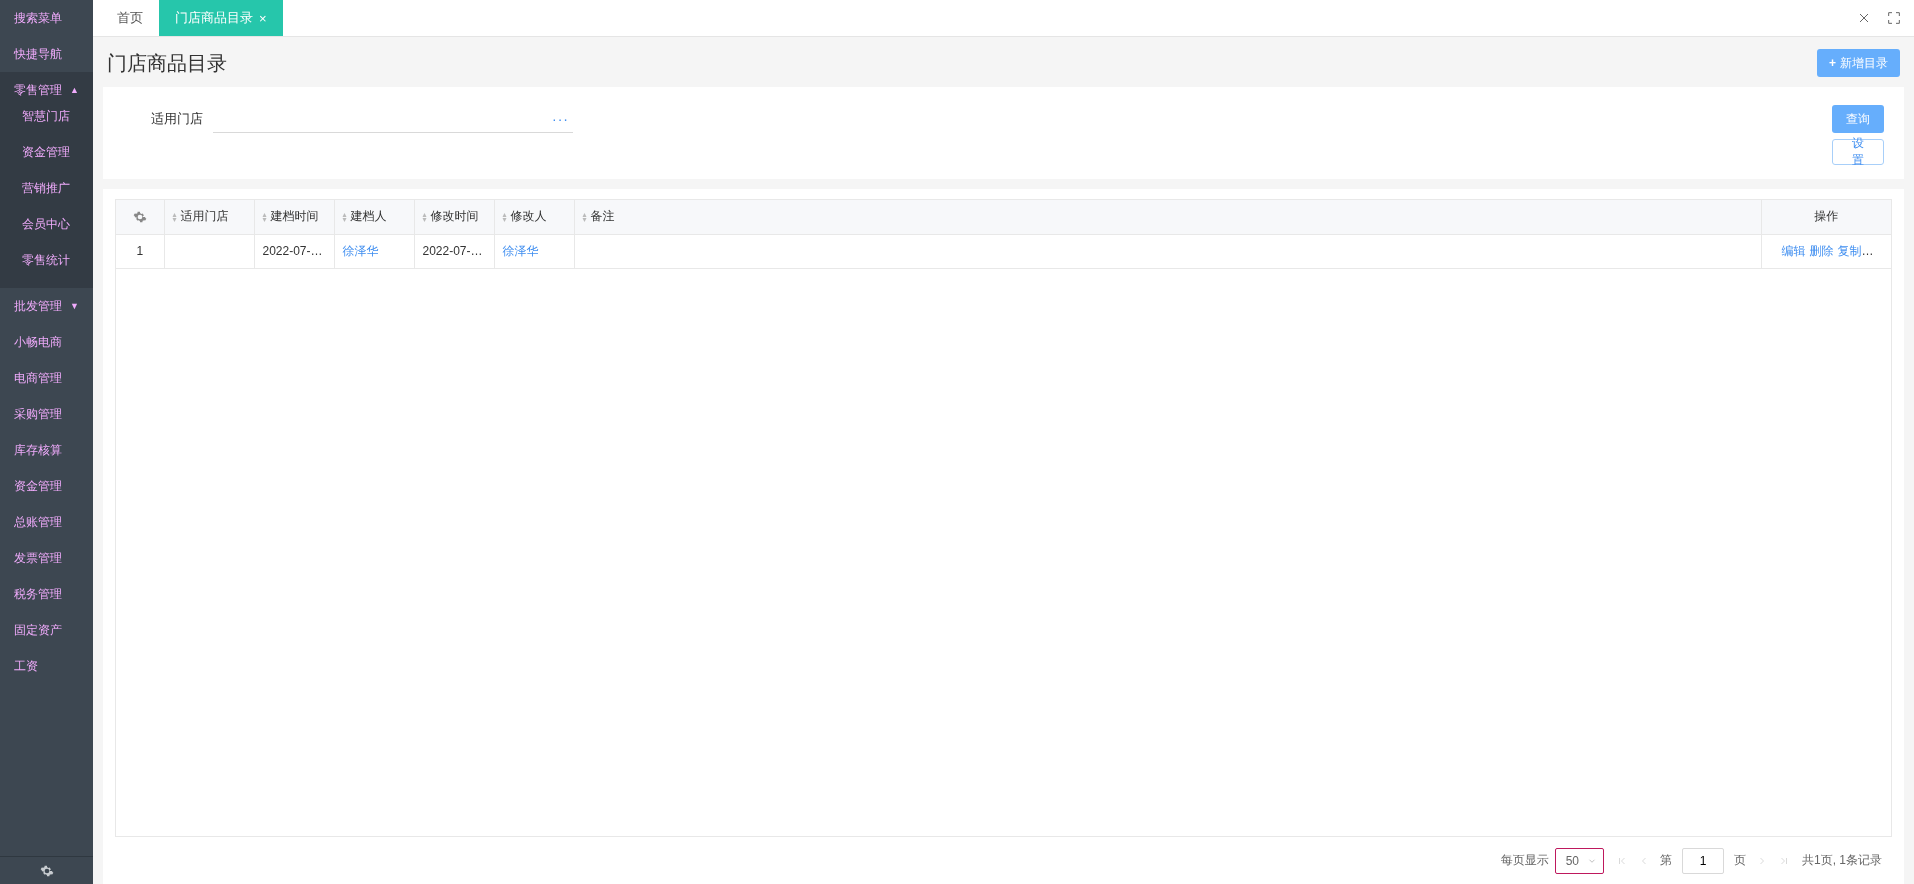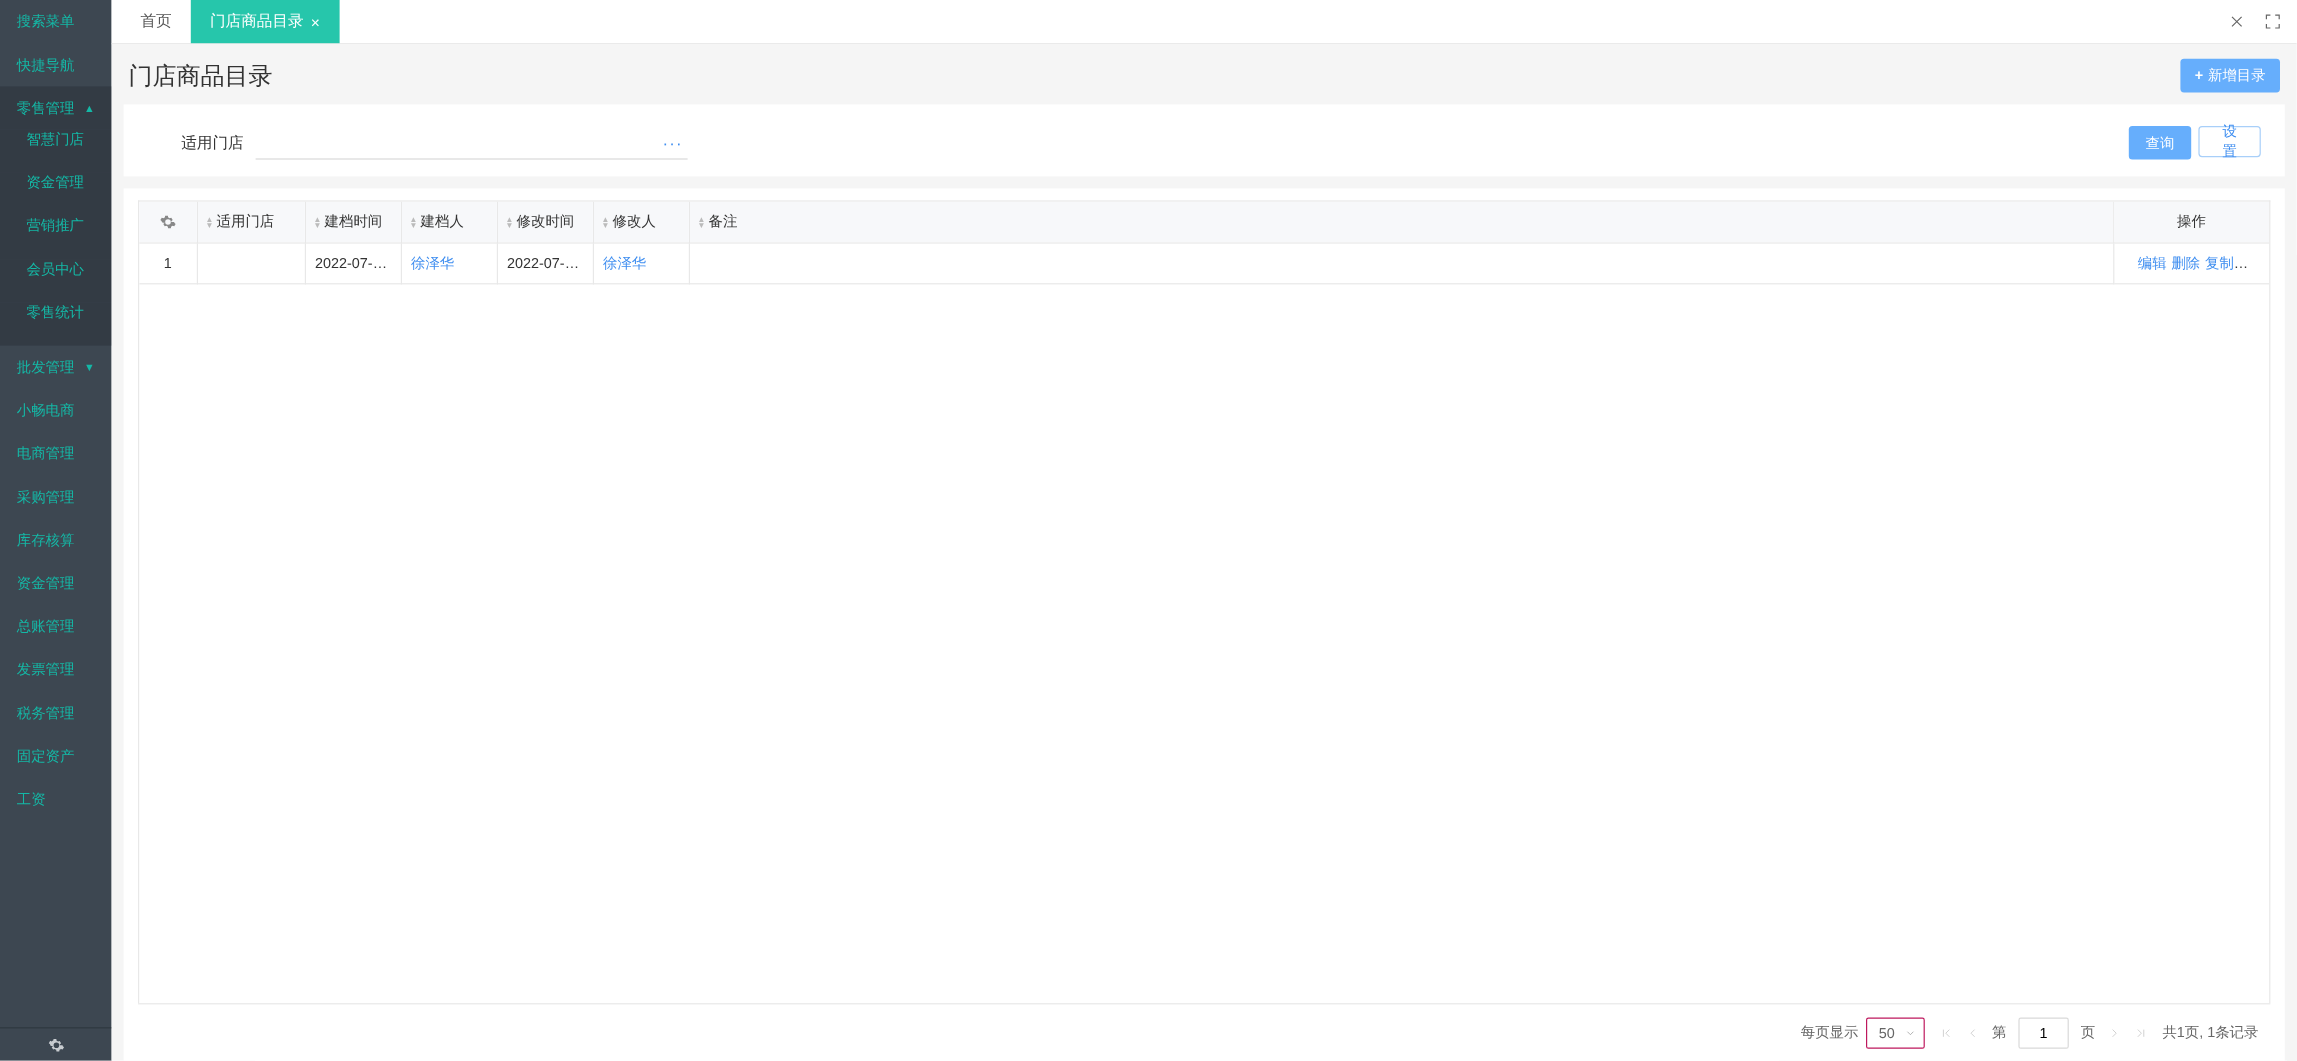--- a/index.html
+++ b/index.html
@@ -1,20 +1,20 @@
 <!DOCTYPE html>
 <html><head>
   <meta charset="utf-8">
   <style>
     * { margin: 0; padding: 0; box-sizing: border-box; }
     body { font-family: "Microsoft YaHei", -apple-system, sans-serif; font-size: 13px; color: #333; background: #fff; overflow: hidden; }
     .app { display: flex; height: 100vh; width: 100vw; }
     
     
-    .sidebar { width: 93px; background: #3d4751; color: #14b8a6; display: flex; flex-direction: column; flex-shrink: 0; }
+    .sidebar { width: 93px; background: #3d4751; color: #f0abfc; display: flex; flex-direction: column; flex-shrink: 0; }
     .sidebar-scroll { flex: 1; overflow-y: auto; }
     .sidebar-item { height: 36px; display: flex; align-items: center; padding: 0 14px; cursor: pointer; font-size: 12px; white-space: nowrap; }
     .sidebar-item.expanded { background: #333b44; }
     .sidebar-item .label { flex: 1; }
     .sidebar-subitem { height: 36px; display: flex; align-items: flex-start; padding: 0 14px 0 22px; cursor: pointer; font-size: 12px; background: #333b44; }
     .caret { font-size: 9px; margin-left: 4px; }
     .sidebar-footer { height: 28px; display: flex; align-items: center; justify-content: center; border-top: 1px solid #2f3840; }
     .gear-svg { width: 14px; height: 14px; fill: #c8ccd0; }
     
     
@@ -39,21 +39,21 @@
     .btn-plus { margin-right: 4px; font-weight: bold; }
     .btn-outline { background: #fff; color: #3f8ef0; border: 1px solid #a8cff9; height: 26px; padding: 0 14px; }
     
     
     .filter-panel { background: #fff; padding: 18px 20px 14px 20px; display: flex; align-items: flex-start; }
     .filter-left { display: flex; align-items: center; gap: 10px; }
     .filter-label { font-size: 13px; color: #333; width: 80px; text-align: right; }
     .filter-input-wrap { position: relative; width: 360px; border-bottom: 1px solid #d9d9d9; height: 28px; display: flex; align-items: center; }
     .filter-input { border: none; outline: none; width: 100%; font-size: 13px; background: transparent; }
     .filter-more { position: absolute; right: 4px; color: #3f8ef0; cursor: pointer; font-size: 14px; letter-spacing: 1px; }
-    .filter-right { margin-left: auto; display: flex; gap: 6px; align-items: stretch; }
+    .filter-right { margin-left: auto; display: flex; flex-direction: column; gap: 6px; align-items: stretch; }
     
     
     .table-panel { background: #fff; margin-top: 10px; flex: 1; display: flex; flex-direction: column; padding: 10px 12px 0 12px; min-height: 0; }
     .table-wrap { flex: 1; overflow: auto; border: 1px solid #e8e8e8; border-bottom: none; }
     table { width: 100%; border-collapse: collapse; table-layout: fixed; }
     th, td { border-bottom: 1px solid #e8e8e8; border-right: 1px solid #e8e8e8; padding: 0 8px; height: 34px; text-align: left; font-size: 12px; font-weight: normal; overflow: hidden; white-space: nowrap; text-overflow: ellipsis; }
     th { background: #f7f8fa; color: #333; position: relative; }
     th:last-child, td:last-child { border-right: none; }
     .col-gear { width: 48px; text-align: center; }
     .col-gear svg { width: 14px; height: 14px; fill: #888; vertical-align: middle; }

